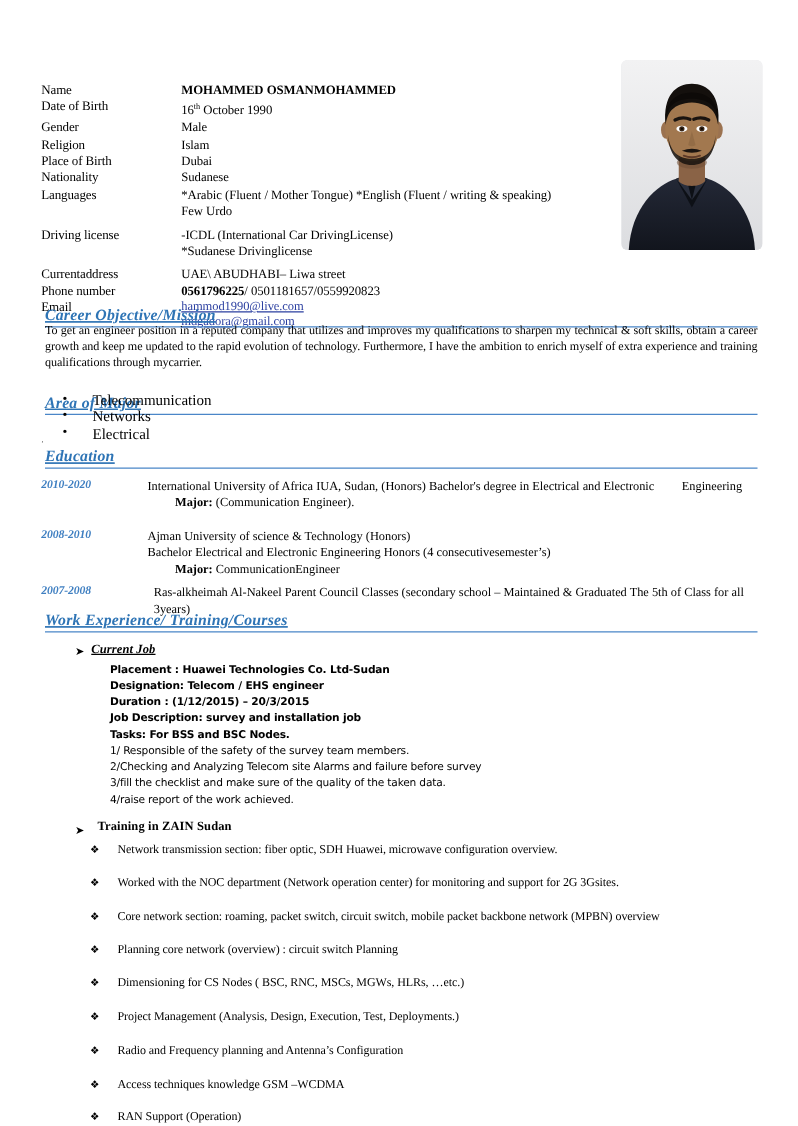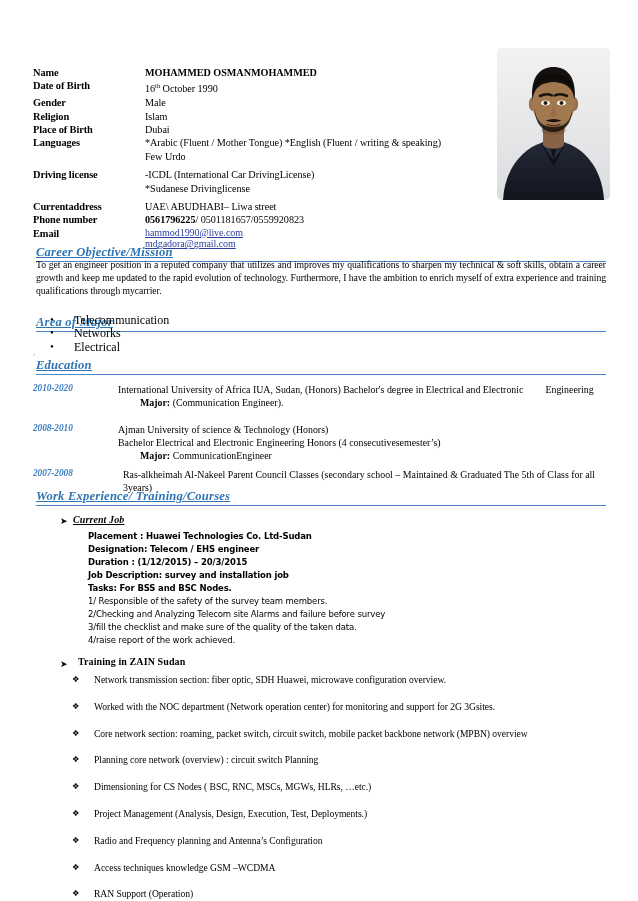--- a/index.html
+++ b/index.html
@@ -31,21 +31,21 @@
     width: 460px;
   }
   .prow {
     display: flex;
     align-items: flex-start;
     line-height: 13.4px;
   }
   .plabel {
     width: 112px;
     flex: 0 0 112px;
-    font-weight: bold;
+    font-weight: normal;
     font-size: 10.4px;
     letter-spacing: -0.1px;
   }
   .pvalue {
     font-size: 10.2px;
     flex: 1;
     letter-spacing: -0.05px;
   }
   .pvalue.bold { font-weight: bold; }
   .pvalue .sub { display: block; }
@@ -228,20 +228,24 @@
     <div class="prow">
       <div class="plabel">Religion</div>
       <div class="pvalue">Islam</div>
     </div>
 
     <div class="prow">
       <div class="plabel">Place of Birth</div>
       <div class="pvalue">Dubai</div>
     </div>
 
+    <div class="prow">
+      <div class="plabel">Nationality</div>
+      <div class="pvalue">Sudanese</div>
+    </div>
 
     <div class="prow">
       <div class="plabel">Languages</div>
       <div class="pvalue">
         <span>*Arabic (Fluent / Mother Tongue)  *English (Fluent / writing &amp;  speaking)</span>
         <span class="sub"> Few Urdo</span>
       </div>
     </div>
 
     <div class="gap-row"></div>

